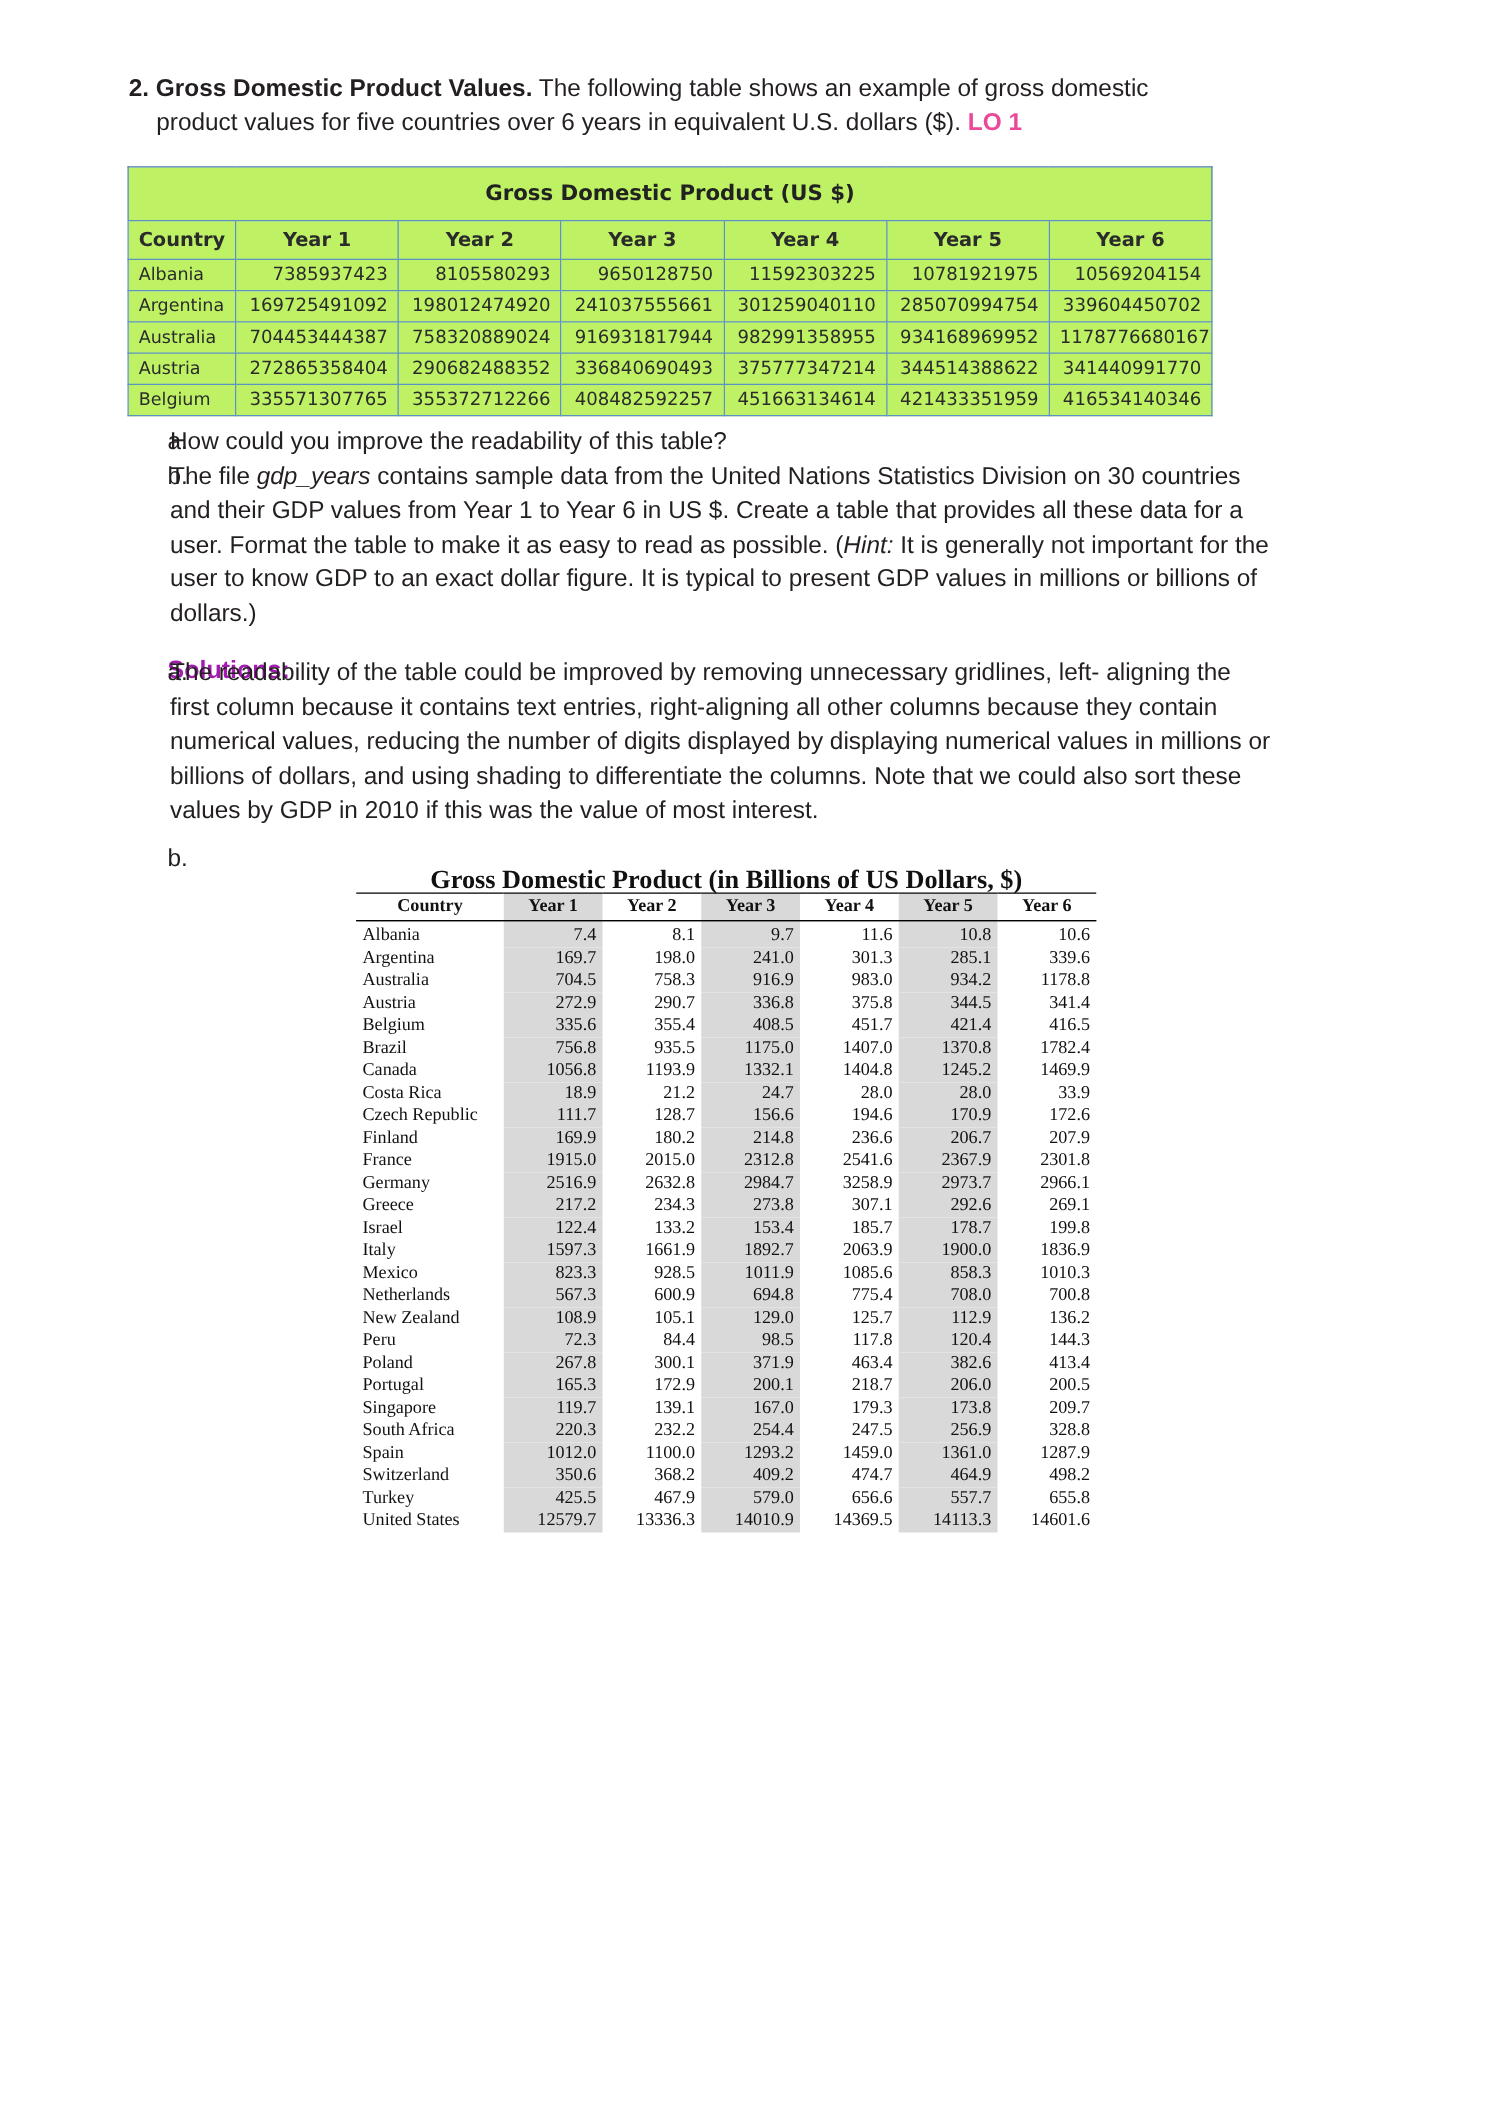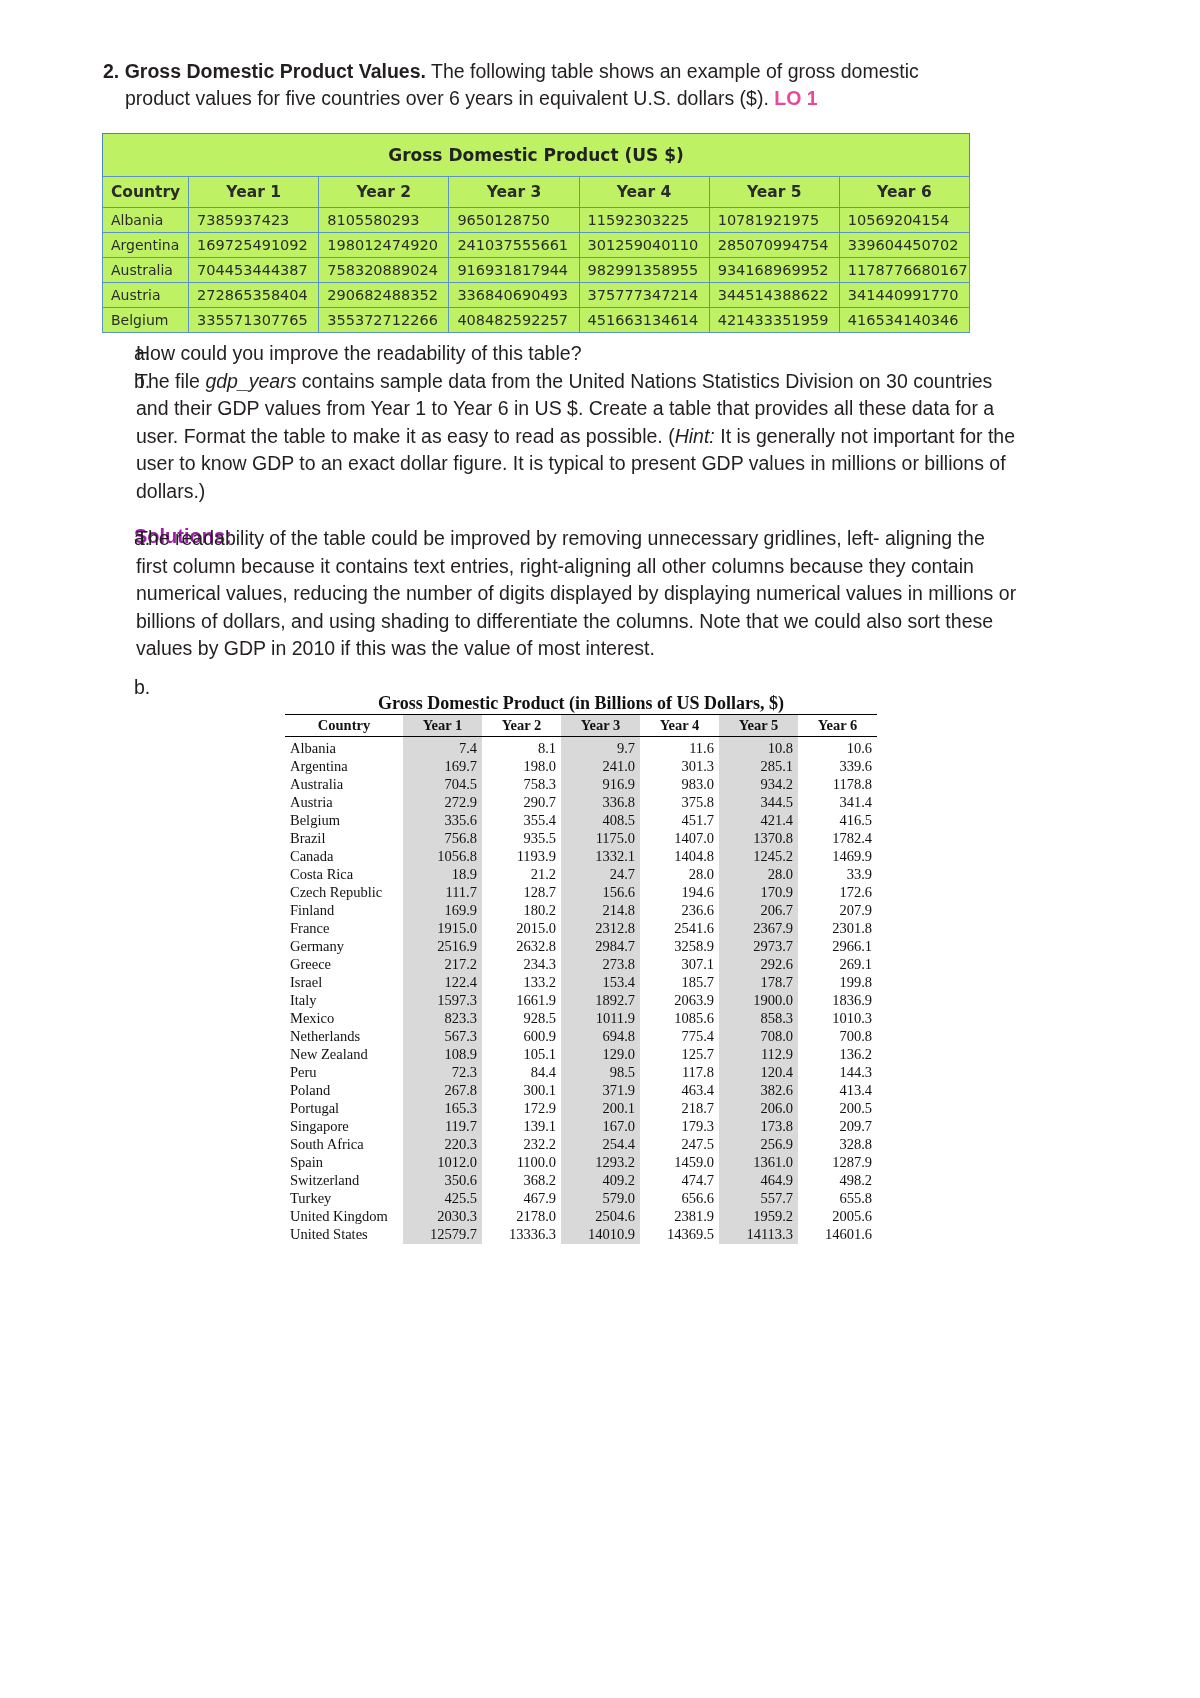--- a/index.html
+++ b/index.html
@@ -83,21 +83,21 @@
     font-weight: bold;
     text-align: center;
     font-size: 15.5px;
     padding: 6px 0;
   }
   table.t1 td.country {
     text-align: left;
     font-size: 14px;
   }
   table.t1 td.num {
-    text-align: left;
+    text-align: right;
   }
   .col-country { width: 86px; }
   .col-yr { width: 130px; }
 
   
   .list-block {
     position: absolute;
     left: 103px;
     top: 340px;
     width: 915px;
@@ -159,21 +159,21 @@
   }
   table.t2 td, table.t2 th {
     font-size: 14.5px;
     padding: 1.5px 5px;
     color: #111;
     line-height: 15px;
   }
   table.t2 .t2-title {
     text-align: center;
     font-weight: bold;
-    font-size: 18px;
+    font-size: 21px;
     padding: 2px 0 3px 0;
     background: #ffffff;
   }
   table.t2 th.ch {
     font-weight: bold;
     text-align: center;
     font-size: 14.5px;
     padding: 3px 5px 3px 5px;
     border-top: 1.6px solid #000;
     border-bottom: 1.6px solid #000;
@@ -576,29 +576,20 @@
           <tr>
             <td class="c-name">Turkey</td>
             <td class="c-val shade">425.5</td>
             <td class="c-val">467.9</td>
             <td class="c-val shade">579.0</td>
             <td class="c-val">656.6</td>
             <td class="c-val shade">557.7</td>
             <td class="c-val">655.8</td>
           </tr>
           <tr>
-            <td class="c-name">United Kingdom</td>
-            <td class="c-val shade">2030.3</td>
-            <td class="c-val">2178.0</td>
-            <td class="c-val shade">2504.6</td>
-            <td class="c-val">2381.9</td>
-            <td class="c-val shade">1959.2</td>
-            <td class="c-val">2005.6</td>
-          </tr>
-          <tr>
             <td class="c-name">United States</td>
             <td class="c-val shade">12579.7</td>
             <td class="c-val">13336.3</td>
             <td class="c-val shade">14010.9</td>
             <td class="c-val">14369.5</td>
             <td class="c-val shade">14113.3</td>
             <td class="c-val">14601.6</td>
           </tr>
         </tbody>
     </table>

